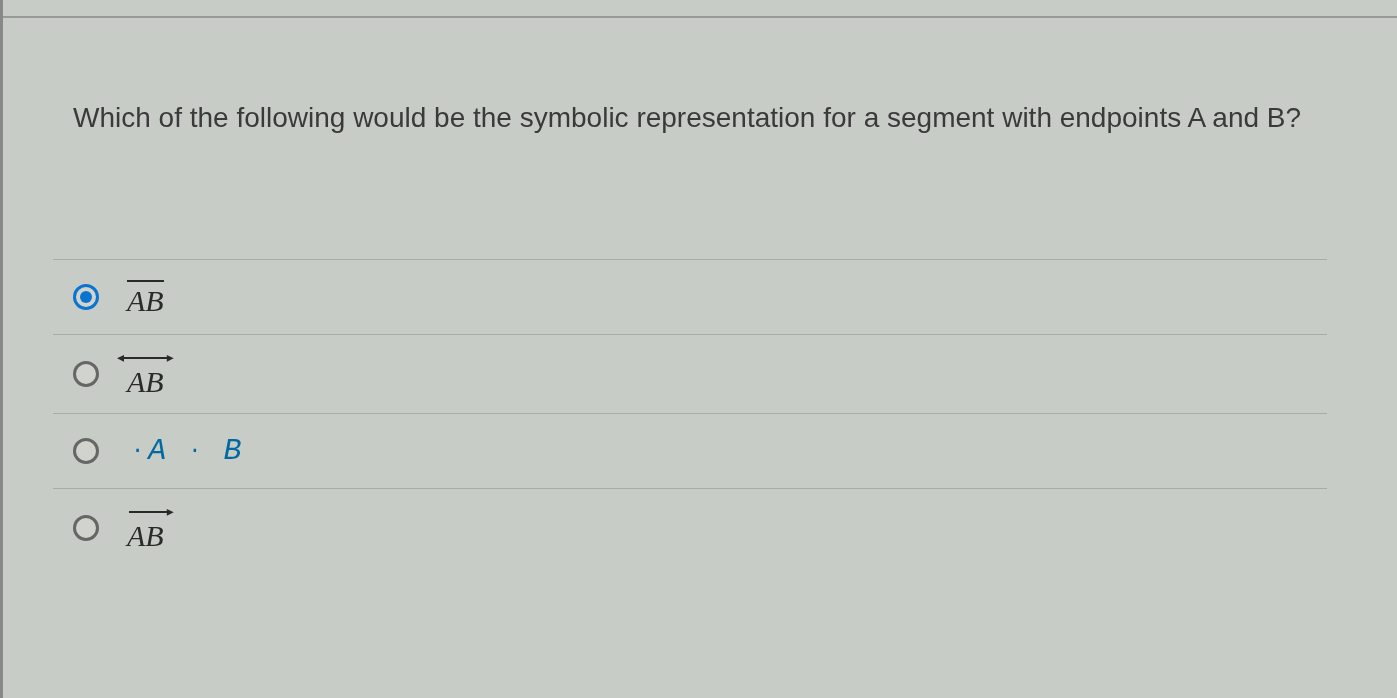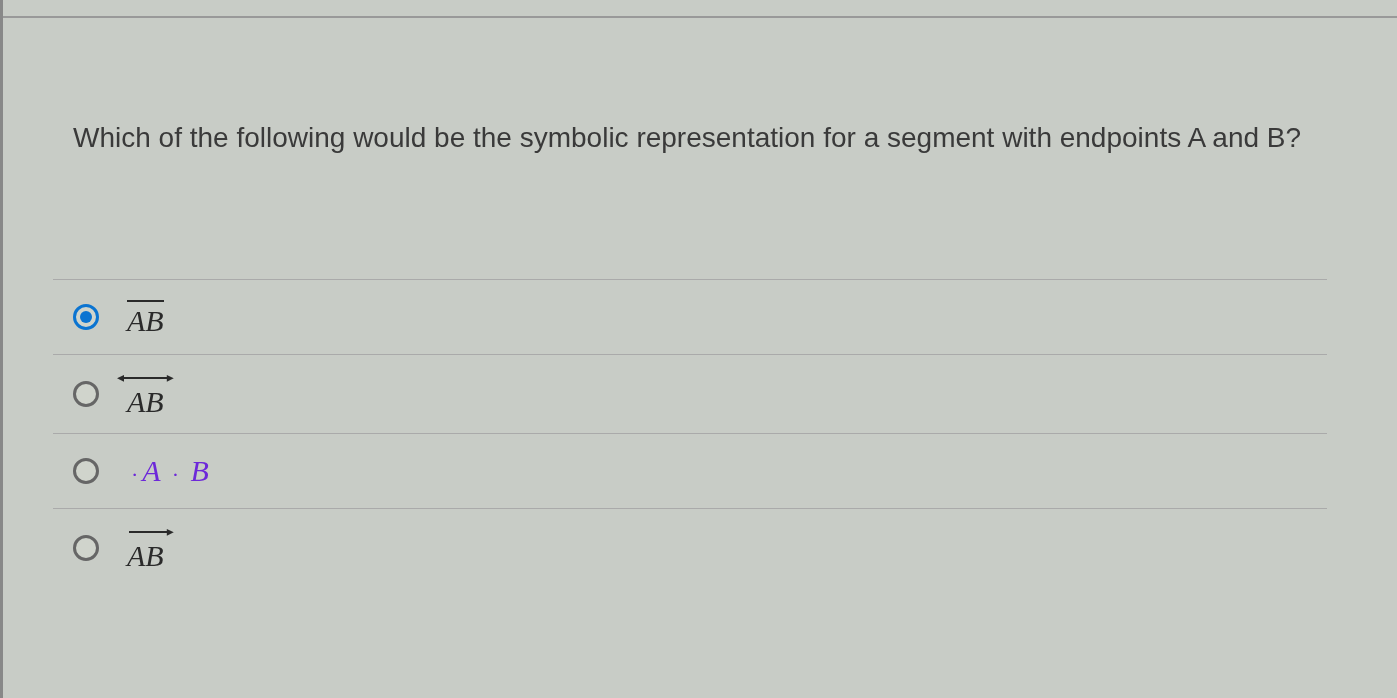--- a/index.html
+++ b/index.html
@@ -20,21 +20,20 @@
       padding: 0;
       border-left: 3px solid #888;
     }
     .top-divider {
       height: 18px;
       border-bottom: 2px solid #999;
       background: #c8ccc6;
     }
     .content {
       padding: 78px 70px 0 70px;
-      margin-top: 20px;
     }
     .question-text {
       font-size: 28px;
       color: #3a3a3a;
       line-height: 1.55;
       margin-bottom: 120px;
       font-weight: 400;
     }
     .options {
       margin-left: -20px;
@@ -135,24 +134,24 @@
     }
     .rightarrow .arr-r {
       position: absolute;
       top: 0px;
       right: -10px;
       font-style: normal;
       font-size: 14px;
       color: #2a2a2a;
     }
     .dots-option {
-      font-family: Liberation Serif, serif;
+      font-family: Liberation Mono, monospace;
       font-style: italic;
       font-size: 30px;
-      color: #6d28d9;
+      color: #0369a1;
     }
     .dot {
       font-style: normal;
       font-size: 22px;
       vertical-align: middle;
       padding: 0 4px;
     }
   </style>
 </head>
 <body>

